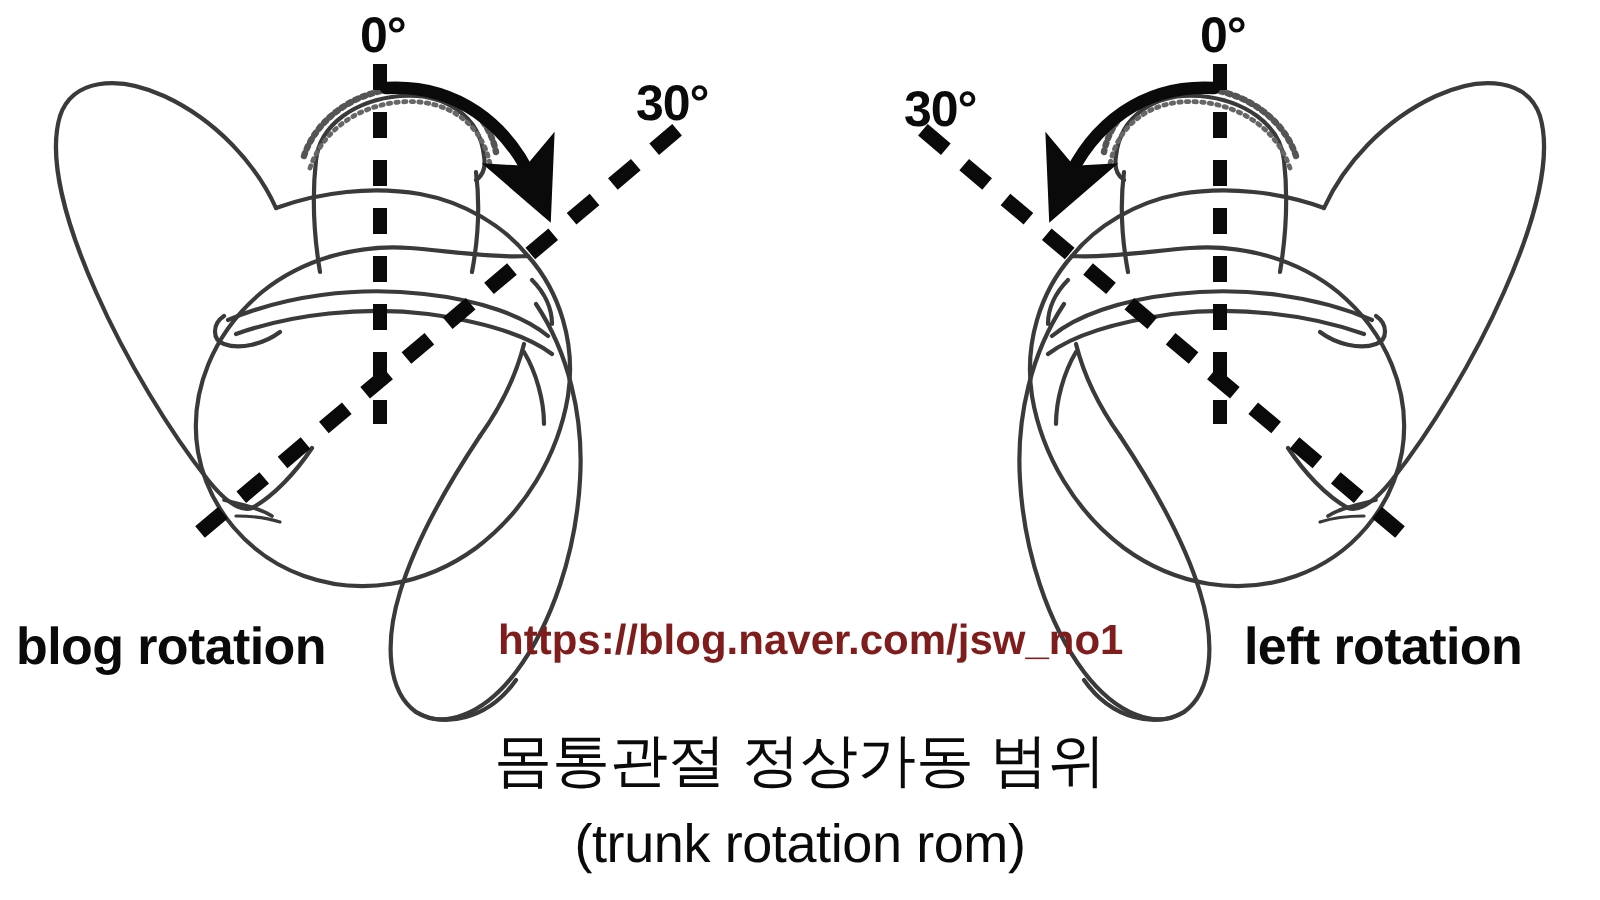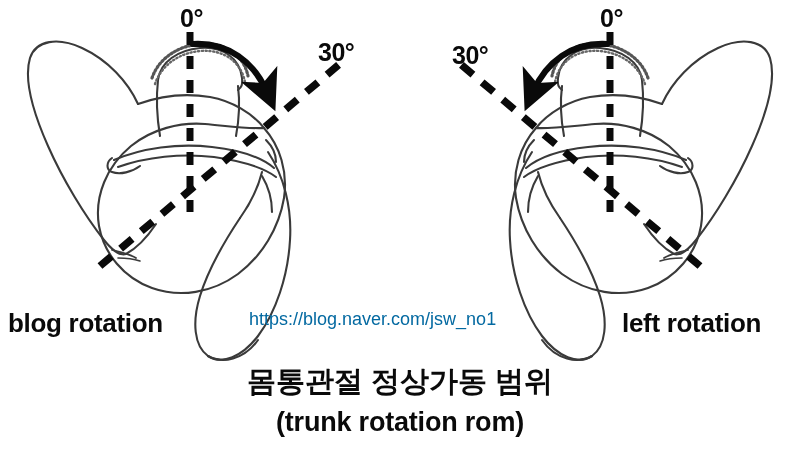--- a/index.html
+++ b/index.html
@@ -32,31 +32,31 @@
   .deg-label {
     font-size: 25px;
     letter-spacing: -0.5px;
   }
   .rot-label {
     font-size: 26px;
     letter-spacing: -0.3px;
   }
   .watermark {
     position: absolute;
-    font-size: 18px;
-    color: #0369a1;
-    font-weight: 400;
+    font-size: 21px;
+    color: #7f1d1d;
+    font-weight: 700;
     white-space: nowrap;
     letter-spacing: 0px;
   }
   .caption {
     position: absolute;
     width: 800px;
     text-align: center;
-    font-weight: bold;
+    font-weight: normal;
     color: #0a0a0a;
     line-height: 1;
   }
   .caption-ko { font-size: 29px; letter-spacing: 0px; }
   .caption-en { font-size: 27px; letter-spacing: -0.2px; }
 </style>
 </head>
 <body>
 
 <div id="page">

